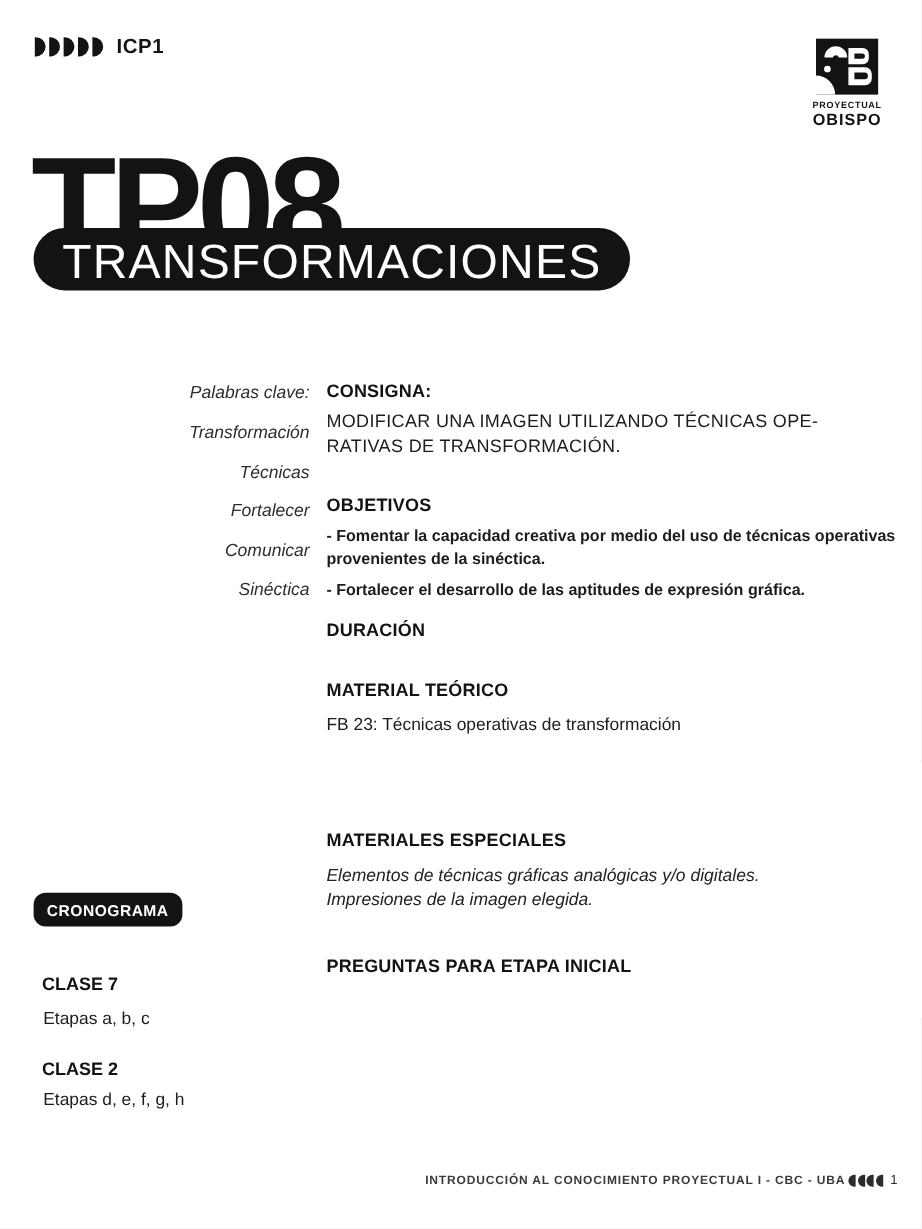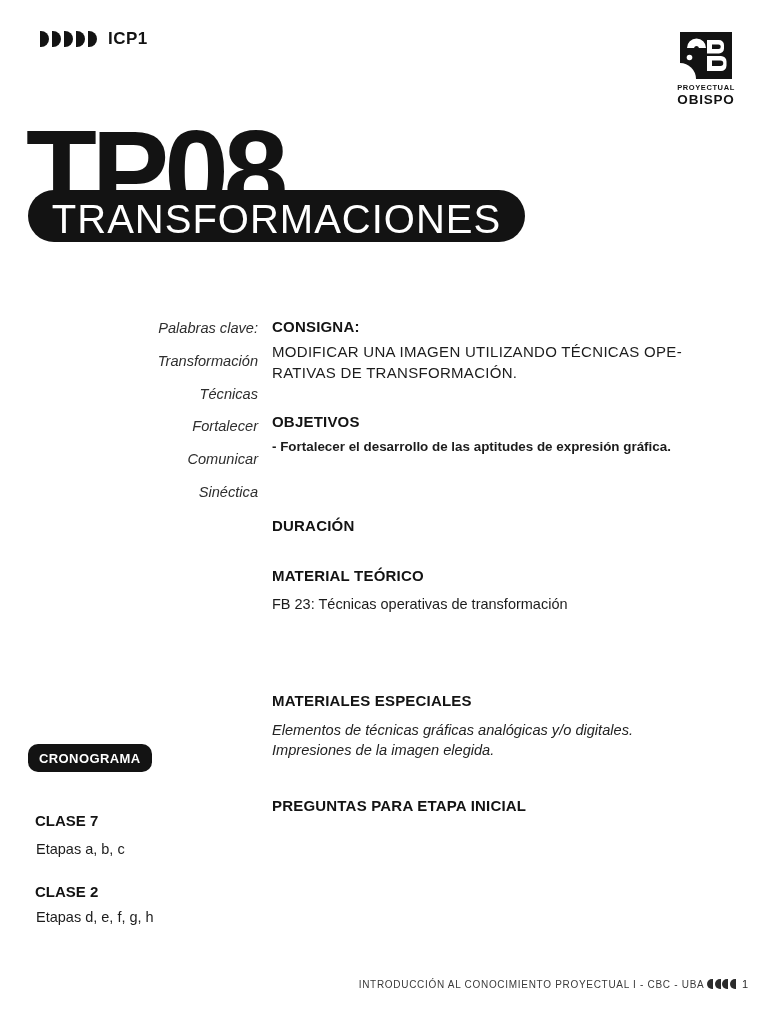--- a/index.html
+++ b/index.html
@@ -9,21 +9,21 @@
     position: relative;
     width: 768px; height: 1024px;
     margin: 0 auto;
     background: #ffffff;
     color: #131313;
     overflow: hidden;
   }
 
   
   .icp-logo {
-    position: absolute; left: 40px; top: 29px;
+    position: absolute; left: 29px; top: 29px;
     display: flex; align-items: center; gap: 3px;
   }
   .dmark {
     width: 9px; height: 16px;
     background: #131313;
     border-radius: 0 9px 9px 0;
     display: inline-block;
   }
   .icp-text {
     margin-left: 8px;
@@ -91,21 +91,21 @@
   .crono-detail { position: absolute; left: 36px; font-size: 14.5px; color: #1c1c1c; }
   .ct-1 { top: 812px; } .cd-1 { top: 841px; }
   .ct-2 { top: 883px; } .cd-2 { top: 909px; }
 
   
   .footer {
     position: absolute; right: 20px; top: 976px; height: 16px;
     display: flex; align-items: center;
   }
   .footer-text {
-    font-size: 10px; letter-spacing: 0.7px; color: #3a3a3a; font-weight: 400;
+    font-size: 10px; letter-spacing: 0.7px; color: #3a3a3a; font-weight: 700;
     white-space: nowrap;
   }
   .fmarks { display: flex; align-items: center; gap: 1.5px; margin-left: 3px; }
   .fmark {
     width: 6px; height: 10px; background: #2b2b2b;
     border-radius: 6px 0 0 6px; display: inline-block;
   }
   .pagenum { margin-left: 6px; font-size: 11px; font-weight: 500; color: #2b2b2b; }
 </style>
 </head>
@@ -152,20 +152,21 @@
   <div class="sec consigna">
     <div class="sec-heading">CONSIGNA:</div>
     <div class="body">
       <div>MODIFICAR UNA IMAGEN UTILIZANDO TÉCNICAS OPE-</div>
       <div>RATIVAS DE TRANSFORMACIÓN.</div>
     </div>
   </div>
 
   <div class="sec objetivos">
     <div class="sec-heading">OBJETIVOS</div>
+    <div class="bullet">- Fomentar la capacidad creativa por medio del uso de técnicas operativas provenientes de la sinéctica.</div>
     <div class="bullet">- Fortalecer el desarrollo de las aptitudes de expresión gráfica.</div>
   </div>
 
   <div class="sec duracion">
     <div class="sec-heading">DURACIÓN</div>
   </div>
 
   <div class="sec material">
     <div class="sec-heading">MATERIAL TEÓRICO</div>
     <div class="plain-body">FB 23: Técnicas operativas de transformación</div>

